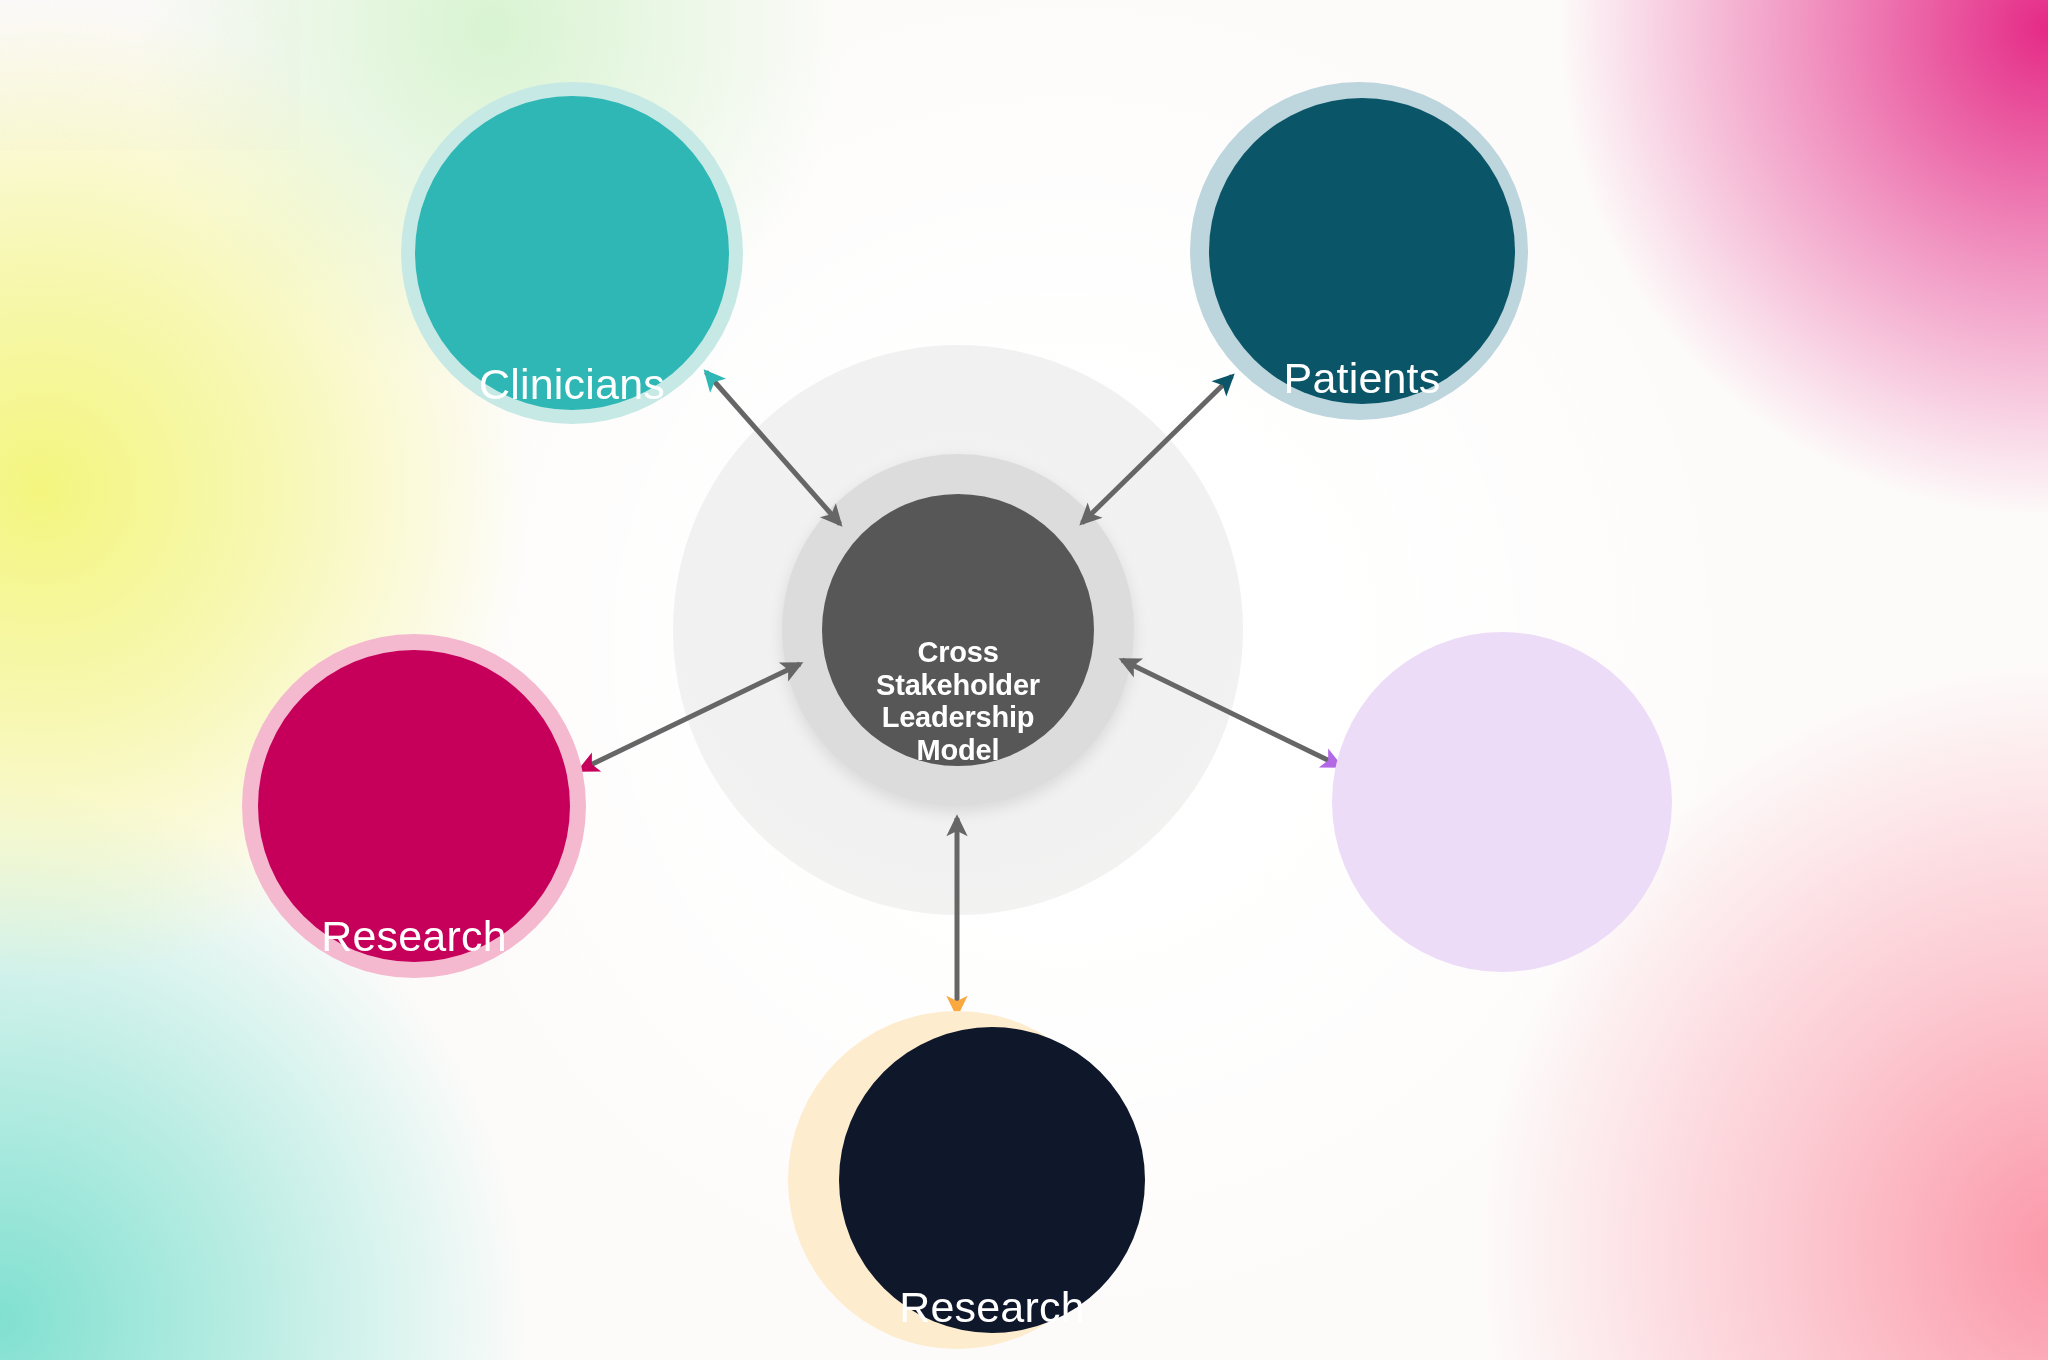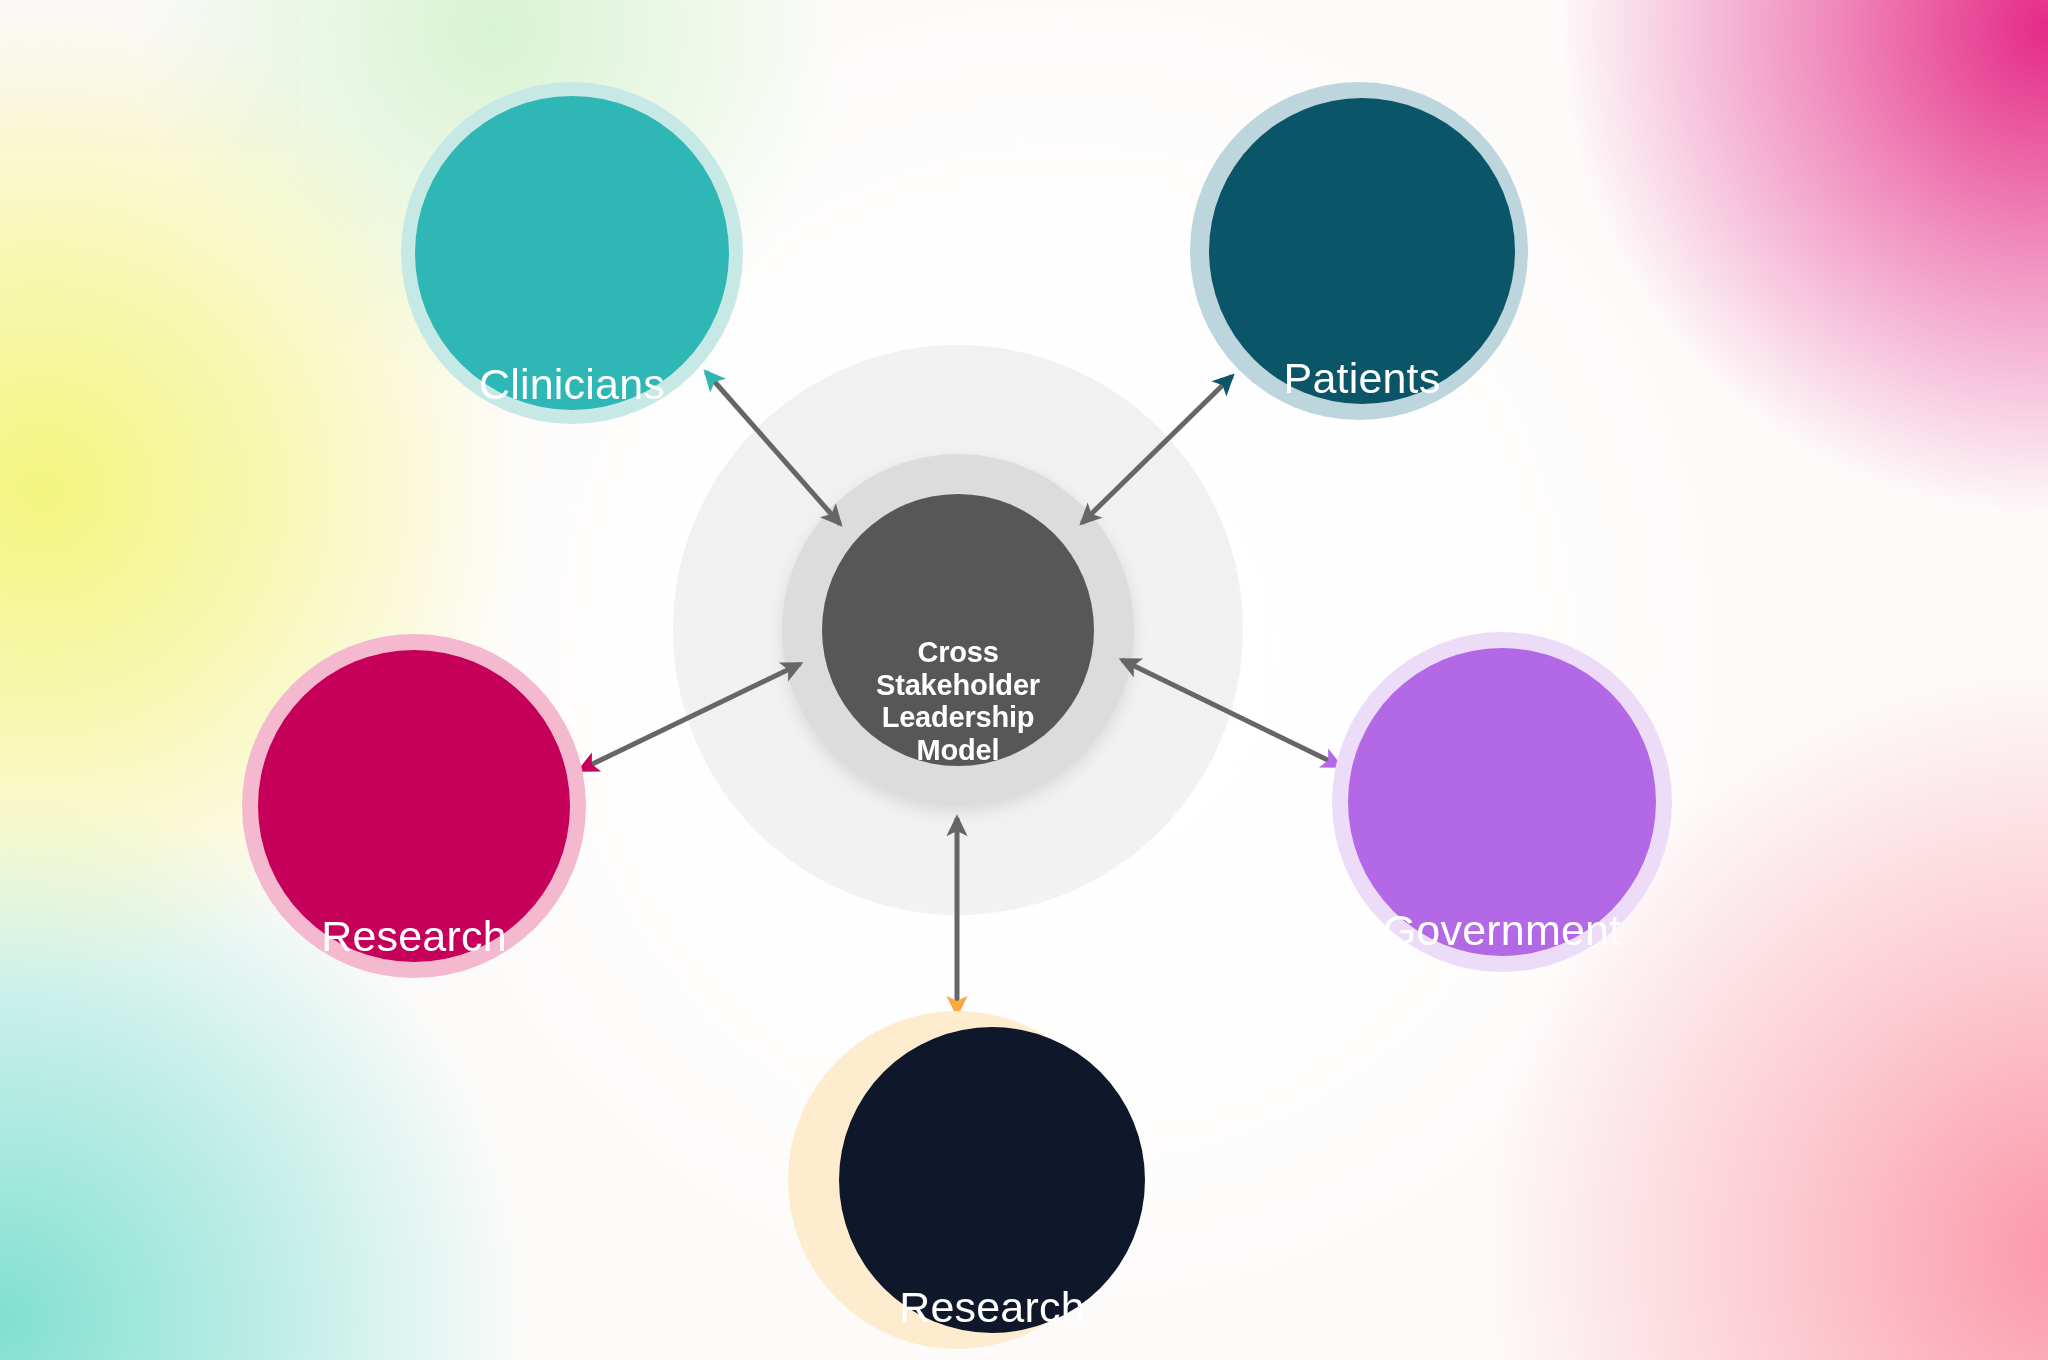--- a/index.html
+++ b/index.html
@@ -172,23 +172,20 @@
   <div class="node spoke" id="node-patients">
     <span class="node-label">Patients</span>
   </div>
 
   <div class="node-ring" id="ring-industry"></div>
   <div class="node spoke" id="node-industry">
     <span class="node-label">Research</span>
   </div>
 
   <div class="node-ring" id="ring-government"></div>
-  <div class="node spoke" id="node-government">
-    <span class="node-label">Government</span>
-  </div>
 
   <div class="node-ring" id="ring-research"></div>
   <div class="node spoke" id="node-research">
     <span class="node-label">Research</span>
   </div>
 
   <div class="node" id="node-center">
     <span class="node-label">Cross
 Stakeholder
 Leadership

